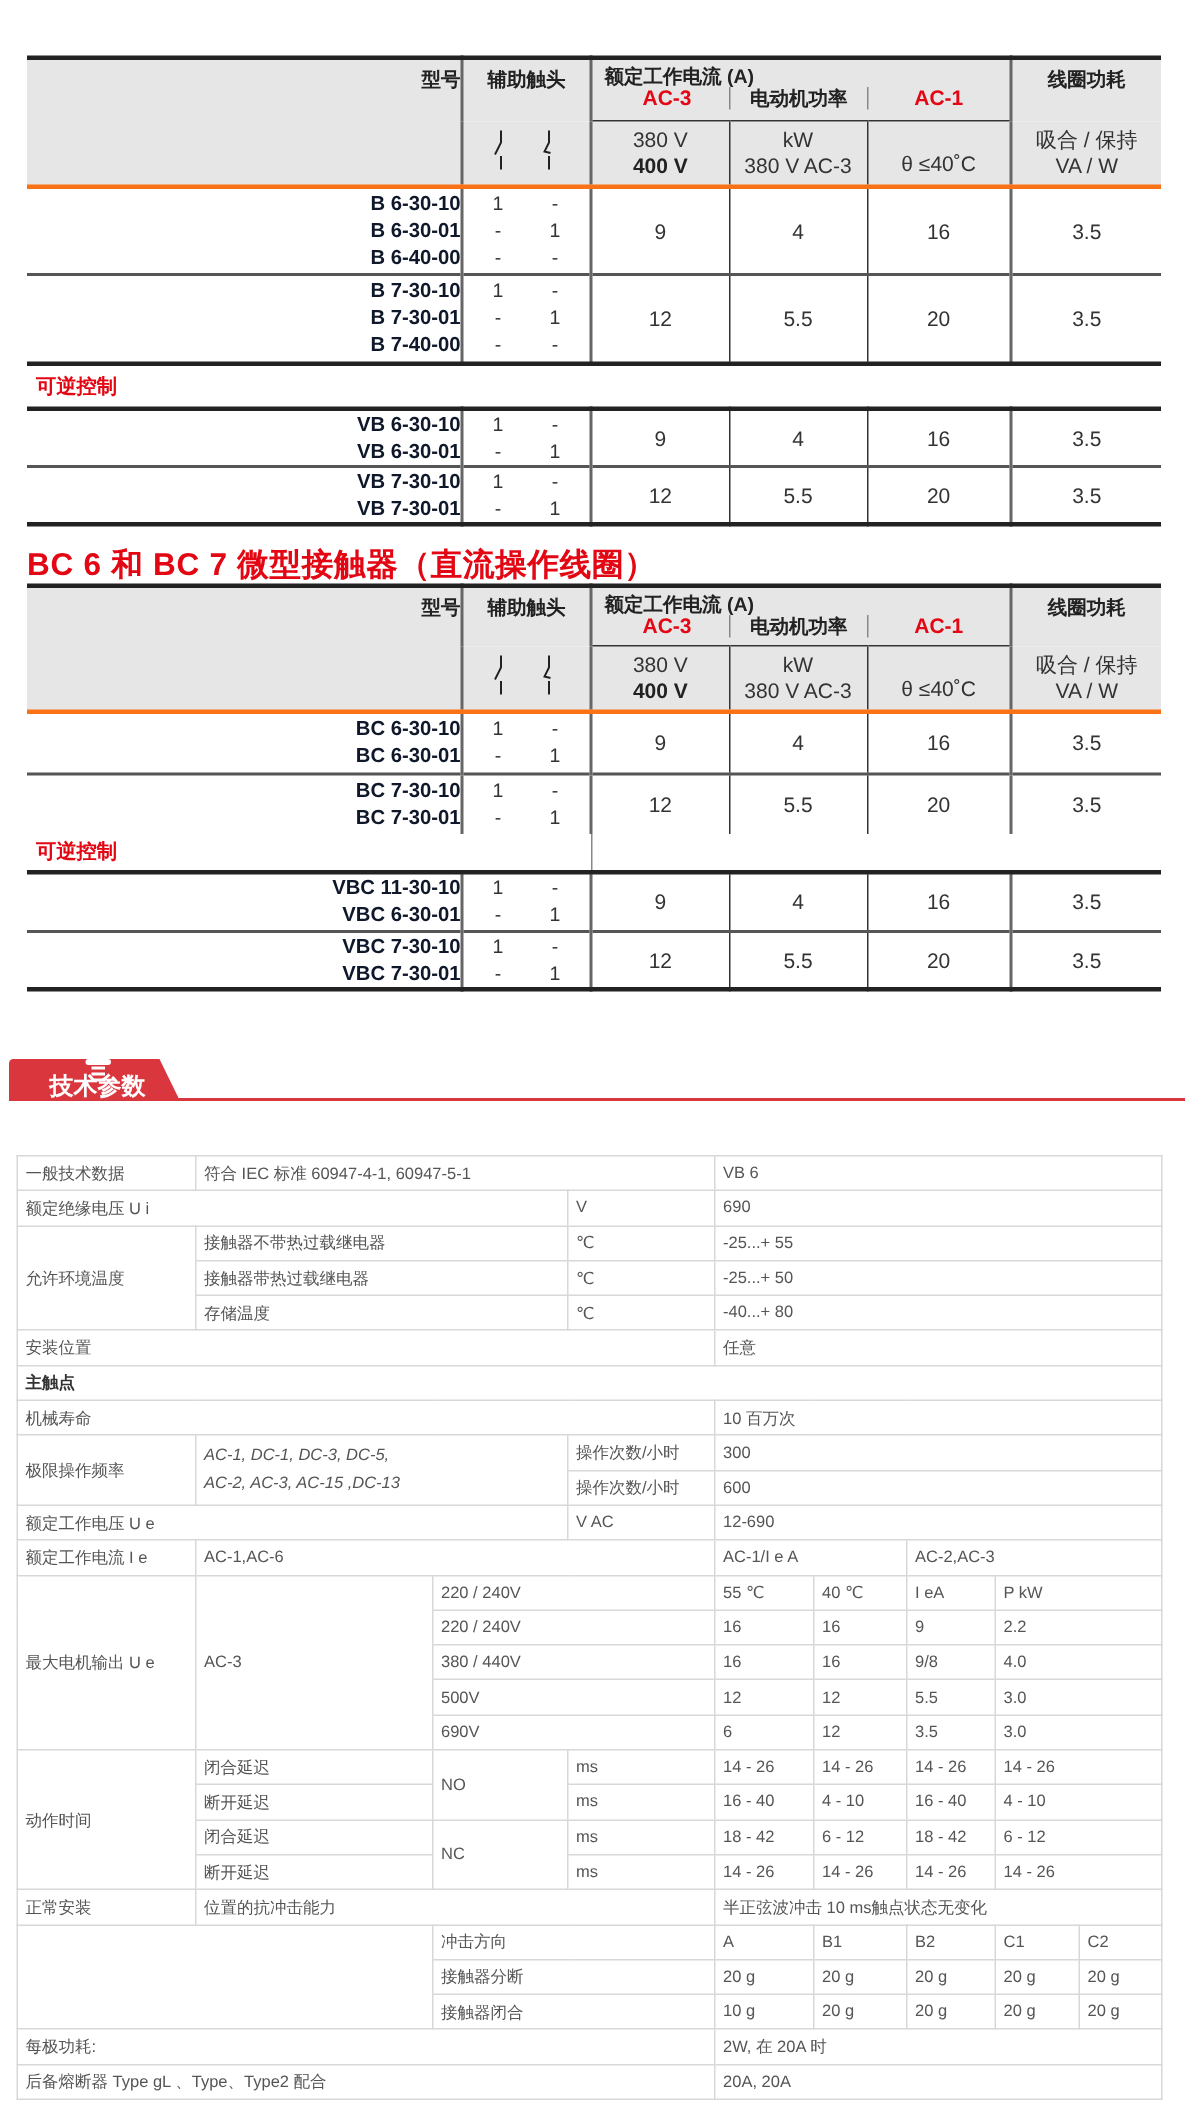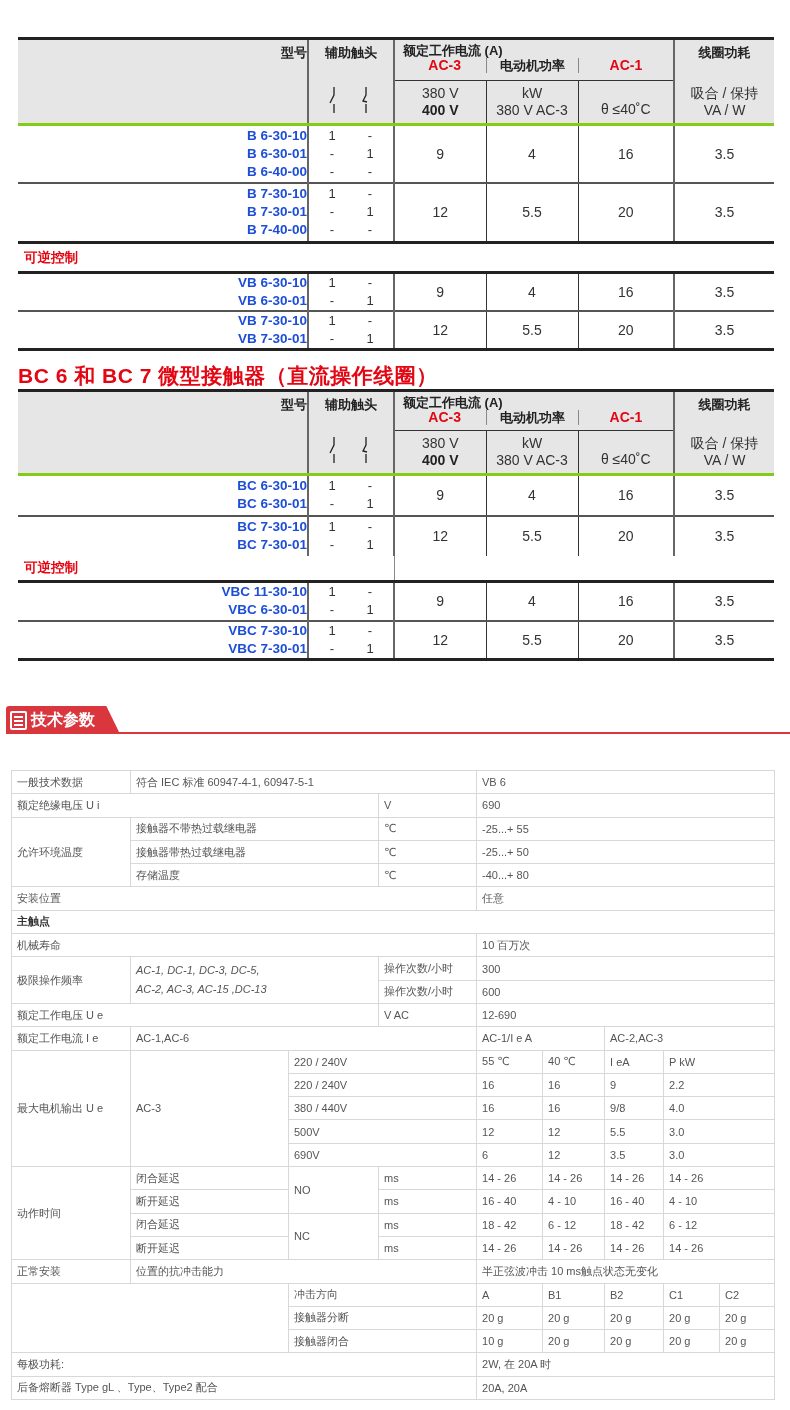--- a/index.html
+++ b/index.html
@@ -6,38 +6,38 @@
   html, body { width: 790px; height: 1410px; background: #ffffff; overflow: hidden; }
   body { font-family: "Liberation Sans", "DejaVu Sans", sans-serif; color: #222; position: relative; }
 
   .section-title { position: absolute; left: 18px; color: #e30613; font-weight: bold; font-size: 21px; letter-spacing: 0.5px; white-space: nowrap; }
 
   
   .ptable { position: absolute; left: 18px; width: 756px; border-collapse: collapse; table-layout: fixed; font-size: 13px; }
   .ptable td { vertical-align: middle; }
   .ptable .hdr td { background: #e6e6e6; }
   .ptable .hdr-top { border-top: 3px solid #222; }
-  .ptable .hdr-bot { border-bottom: 3px solid #84cc16; }
+  .ptable .hdr-bot { border-bottom: 3px solid #f97316; }
   .ptable .col-model { text-align: right; padding-left: 6px; font-weight: bold; }
   .ptable .col-aux { border-left: 2px solid #666; text-align: center; }
   .ptable .col-val { border-left: 1px solid #333; text-align: center; color: #333; font-size: 14px; }
   .ptable .vl-grey { border-left: 2px solid #666; }
   .hbold { font-weight: bold; font-size: 13px; }
   .red { color: #e30613; font-weight: bold; font-size: 14px; }
   .sub { color: #333; font-size: 14px; }
-  .model-line { display: block; font-weight: bold; font-size: 13.5px; line-height: 18px; color: #1d4ed8; }
+  .model-line { display: block; font-weight: bold; font-size: 13.5px; line-height: 18px; color: #0f172a; }
   .aux-line { display: flex; justify-content: center; gap: 28px; line-height: 18px; font-size: 13px; color: #333; }
   .aux-line span { width: 10px; text-align: center; }
   .grp-sep { border-top: 2px solid #555; }
   .grp-end { border-bottom: 3px solid #222; margin-left: 44px; }
   .rev-label { color: #e30613; font-weight: bold; font-size: 13.5px; padding-left: 6px; margin-left: 32px; }
 
   
   .banner { position: absolute; left: 6px; top: 706px; width: 784px; height: 28px; }
-  .banner-tab { position: absolute; left: 0; top: 0; height: 28px; width: 114px; background: #d9363e; border-radius: 3px 3px 0 0; clip-path: polygon(0 0, 88% 0, 100% 100%, 0 100%); color: #fff; font-weight: bold; font-size: 16px; display: flex; align-items: center; padding-left: 4px; gap: 4px; }
+  .banner-tab { position: absolute; left: 0; top: 0; height: 28px; width: 114px; background: #d9363e; border-radius: 3px 3px 0 0; clip-path: polygon(0 0, 88% 0, 100% 100%, 0 100%); color: #fff; font-weight: bold; font-size: 16px; display: flex; align-items: center; padding-left: 4px; gap: 4px; flex-direction: column; }
   .banner-line { position: absolute; left: 0; right: 0; bottom: 0; height: 2px; background: #d9363e; }
   .doc-icon { width: 17px; height: 19px; border: 2px solid #fff; border-radius: 2px; position: relative; }
   .doc-icon::before { content: ""; position: absolute; left: 2px; top: 3px; width: 9px; height: 2px; background: #fff; box-shadow: 0 4px 0 #fff, 0 8px 0 #fff; }
 
   
   .ttable { position: absolute; left: 11px; top: 770px; width: 763px; border-collapse: collapse; table-layout: fixed; font-size: 11px; color: #555; }
   .ttable td { border: 1px solid #d8d8d8; height: 23.3px; padding: 0 5px; vertical-align: middle; white-space: nowrap; overflow: hidden; }
   .ttable td.bold { font-weight: bold; color: #333; }
   .ttable td.tall { line-height: 19px; white-space: normal; font-style: italic; }
 </style>

